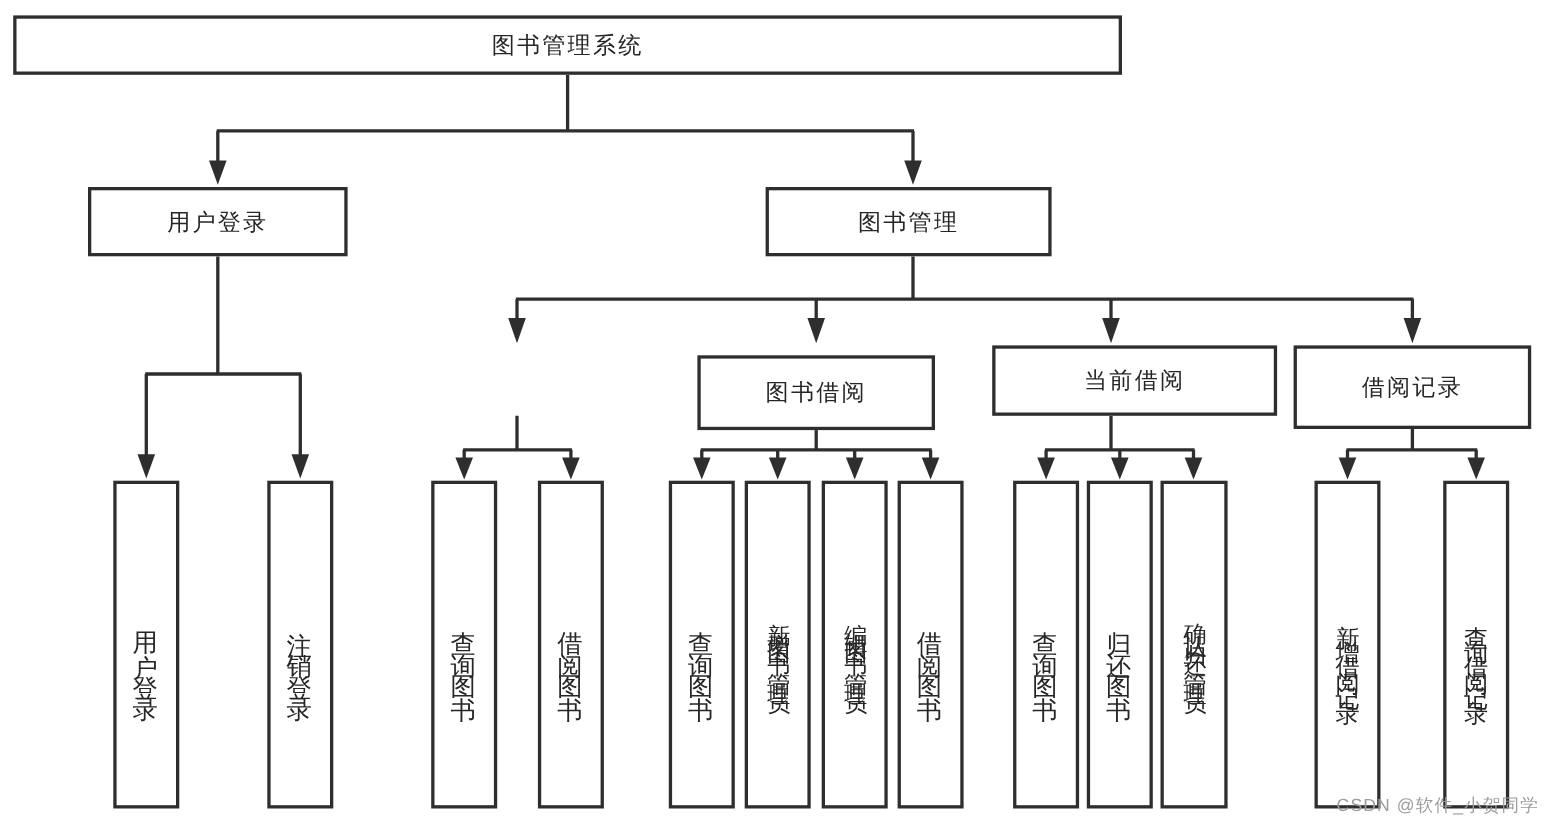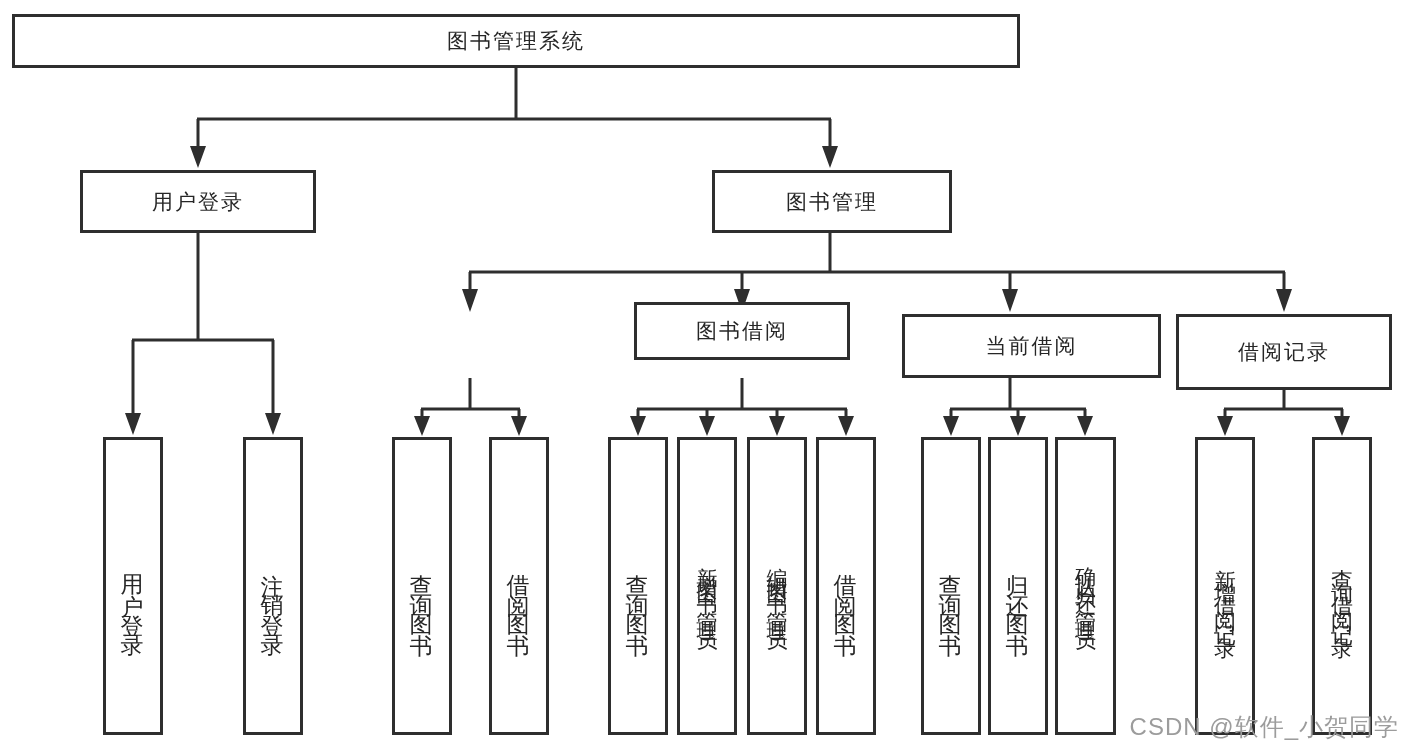--- a/index.html
+++ b/index.html
@@ -17,21 +17,21 @@
     box-sizing:border-box;display:flex;align-items:center;justify-content:center;
     color:var(--text);
   }
   .h{font-size:21px;letter-spacing:2px;white-space:nowrap;}
   .v span{writing-mode:vertical-rl;text-orientation:mixed;display:block;}
   .v-s span{font-size:23px;letter-spacing:20px;margin-bottom:-20px;}
   .v-m span{font-size:22px;letter-spacing:14px;margin-bottom:-14px;}
   .v-l span{font-size:21px;letter-spacing:9px;margin-bottom:-9px;}
   .watermark{
     position:absolute;right:6px;bottom:4px;color:var(--watermark);
-    font-size:24px;letter-spacing:1px;z-index:5;white-space:nowrap;
+    font-size:16px;letter-spacing:1px;z-index:5;white-space:nowrap;
   }
 </style>
 </head>
 <body>
 
 <div class="stage">
 
   <svg class="connector" width="1405" height="747" viewBox="0 0 1405 747">
     <path class="ln" d="
       M516 68 V119 M197 119 H831 M198 119 V147 M830 119 V147
@@ -50,23 +50,23 @@
       M630 416 L646 416 L638 436 Z M699 416 L715 416 L707 436 Z
       M769 416 L785 416 L777 436 Z M838 416 L854 416 L846 436 Z
       M943 416 L959 416 L951 436 Z M1010 416 L1026 416 L1018 436 Z
       M1077 416 L1093 416 L1085 436 Z
       M1217 416 L1233 416 L1225 436 Z M1334 416 L1350 416 L1342 436 Z"></path>
   </svg>
 
   <div class="box h" style="left:12px;top:14px;width:1008px;height:54px">图书管理系统</div>
 
   <div class="box h" style="left:80px;top:170px;width:236px;height:63px">用户登录</div>
-  <div class="box h" style="left:712px;top:170px;width:240px;height:63px">图书管理</div>
+  <div class="box h" style="left:696px;top:170px;width:260px;height:63px">图书管理</div>
 
-  <div class="box h" style="left:634px;top:302px;width:216px;height:58px">图书借阅</div>
+  <div class="box h" style="left:634px;top:323px;width:216px;height:68px">图书借阅</div>
   <div class="box h" style="left:902px;top:314px;width:259px;height:64px">当前借阅</div>
   <div class="box h" style="left:1176px;top:314px;width:216px;height:76px">借阅记录</div>
 
   <div class="box v v-s" style="left:103px;top:437px;width:60px;height:298px">
     <span>用户登录</span>
   </div>
   <div class="box v v-s" style="left:243px;top:437px;width:60px;height:298px">
     <span>注销登录</span>
   </div>
 

